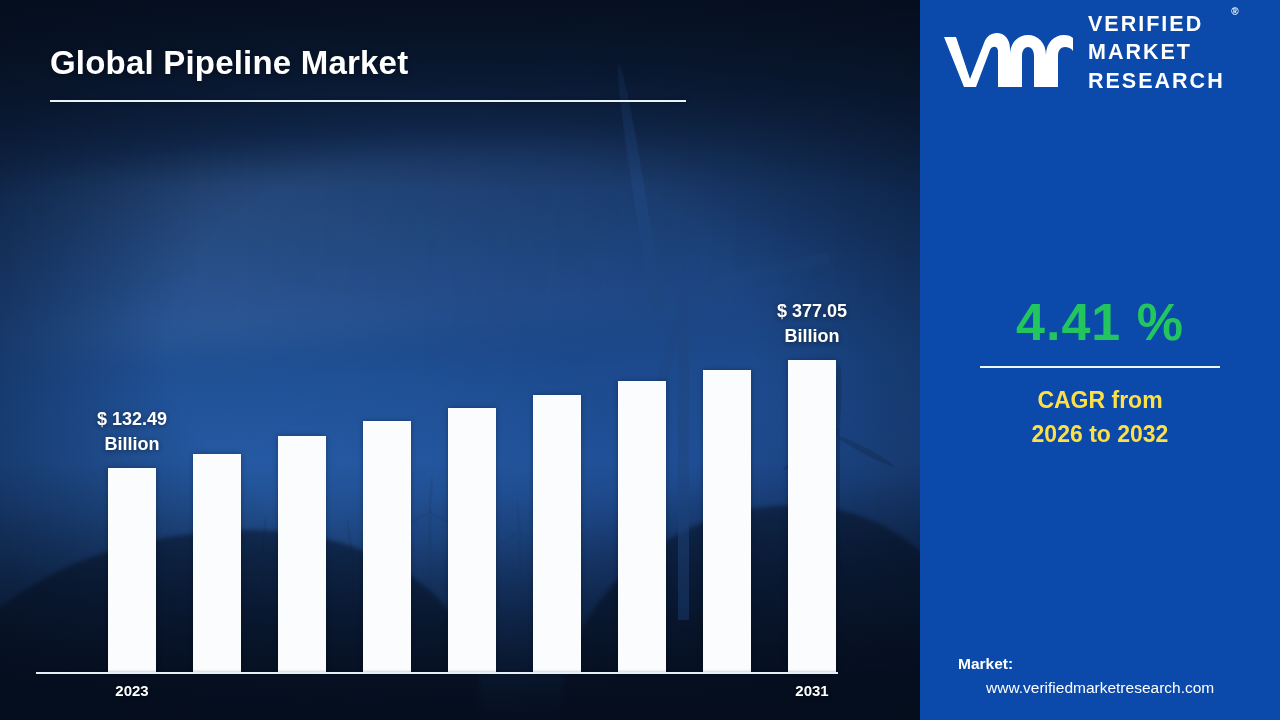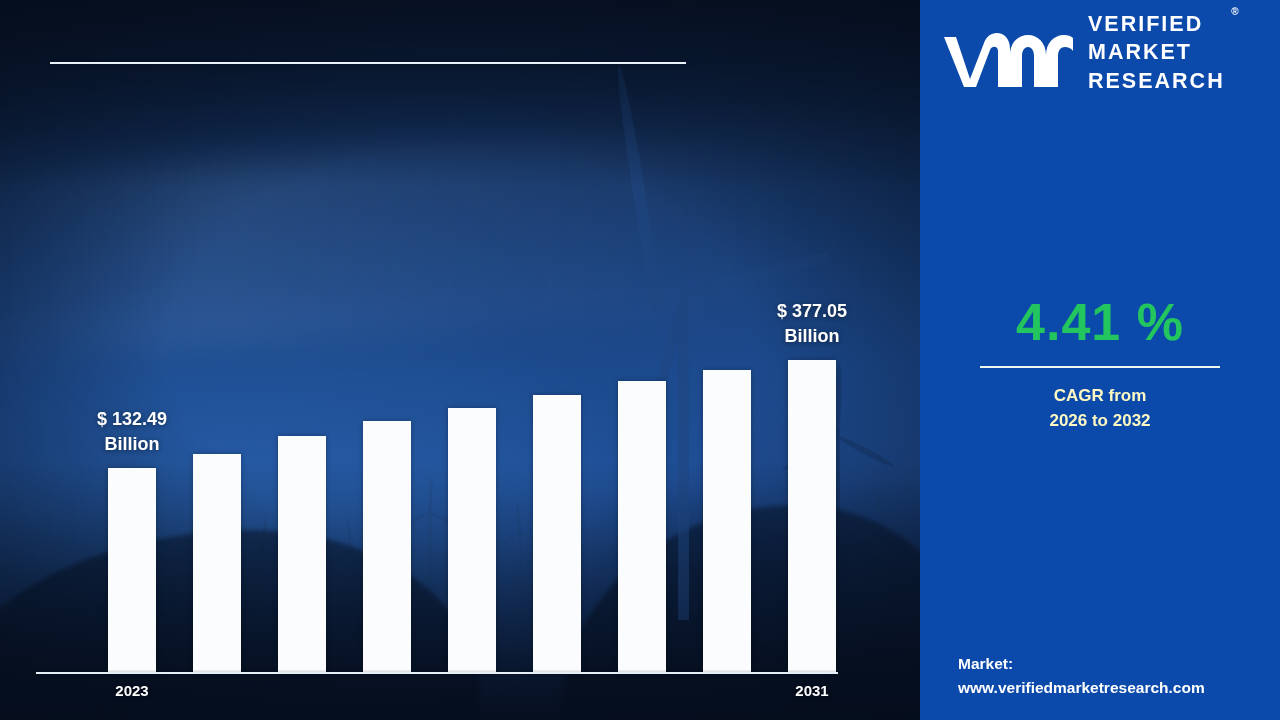--- a/index.html
+++ b/index.html
@@ -230,36 +230,36 @@
     line-height: 1;
   }
   #cagr-rule {
     margin: 18px auto 0 auto;
     width: 240px;
     height: 2px;
     background: #eef6f2;
   }
   #cagr-caption {
     margin-top: 16px;
-    color: #fef9c3;
-    font-size: 17px;
+    color: #fde047;
+    font-size: 23px;
     font-weight: 600;
     line-height: 1.46;
     white-space: pre-line;
   }
 
   #source-block {
     position: absolute;
     left: 38px; bottom: 20px;
     color: #ffffff;
     font-size: 15.5px;
     font-weight: 600;
     line-height: 1.56;
   }
-  #source-url { font-weight: 700; }
+  #source-url { font-weight: 400; margin-left: 28px; }
 </style>
 </head>
 <body>
 
 <div id="root">
 
   <div id="left-panel">
 
     <div id="cloud-band"></div>
 
@@ -313,20 +313,21 @@
     <div id="big-turbine">
       <div class="big-blade-up"></div>
       <div class="big-mast"></div>
       <div class="big-blade-a"></div>
       <div class="big-blade-b"></div>
     </div>
 
     <div id="vignette"></div>
 
     <div id="title-block">
+      <h1 id="page-title">Global Pipeline Market</h1>
       <div id="title-rule"></div>
     </div>
 
     <div id="chart-area">
       <div id="bars">
           <div class="bar" title="2024: 189.76 USD Billion" style="left: 72px; height: 204px;"></div>
           <div class="bar" title="2025: 202.1 USD Billion" style="left: 157px; height: 218px;"></div>
           <div class="bar" title="2026: 219.5 USD Billion" style="left: 242px; height: 236px;"></div>
           <div class="bar" title="2027: 233.8 USD Billion" style="left: 327px; height: 251px;"></div>
           <div class="bar" title="2028: 245.4 USD Billion" style="left: 412px; height: 264px;"></div>

